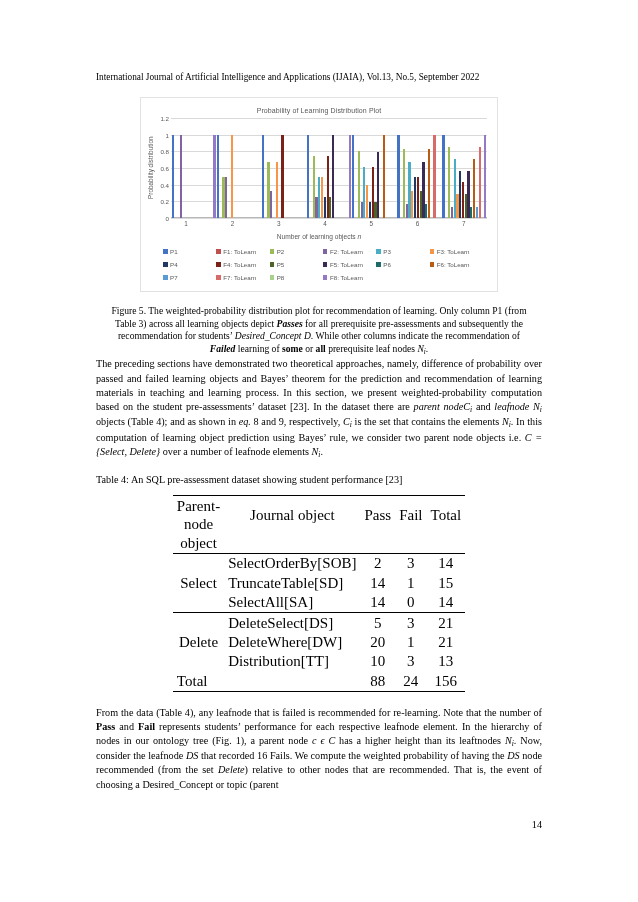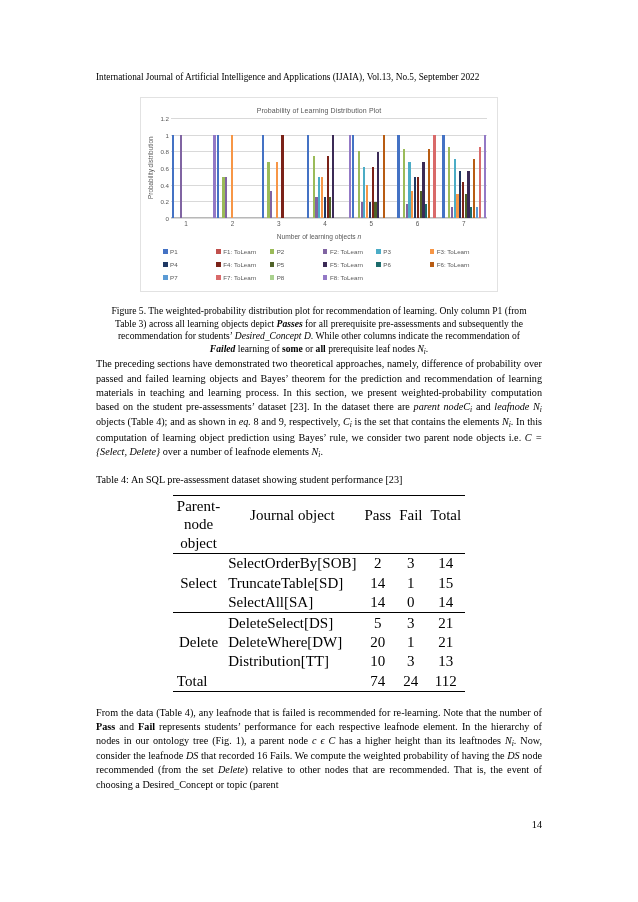--- a/index.html
+++ b/index.html
@@ -554,23 +554,23 @@
           <tr>
             <td class="c-parent"></td>
             <td class="c-leaf">Distribution[TT]</td>
             <td class="c-num">10</td>
             <td class="c-num">3</td>
             <td class="c-num">13</td>
           </tr>
           <tr class="last-row">
             <td class="c-total-lbl">Total</td>
             <td class="c-leaf"></td>
-            <td class="c-num">74</td>
+            <td class="c-num">88</td>
             <td class="c-num">24</td>
-            <td class="c-num">112</td>
+            <td class="c-num">156</td>
           </tr>
         </tbody>
     </table>
 
     <p class="body" id="paragraph-2" style="margin-top:14px;"><span>From the data (Table 4), any leafnode that is failed is recommended for re-learning. Note that the number of </span><b>Pass</b><span> and </span><b>Fail</b><span> represents students’ performance for each respective leafnode element. In the hierarchy of nodes in our ontology tree (Fig. 1), a parent node </span><i>c ϵ C</i><span> has a higher height than its leaftnodes </span><i>N</i><i class="sub">i</i><span>. Now, consider the leafnode </span><i>DS</i><span> that recorded 16 Fails. We compute the weighted probability of having the </span><i>DS</i><span> node recommended (from the set </span><i>Delete</i><span>) relative to other nodes that are recommended. That is, the event of choosing a Desired_Concept or topic (parent</span></p>
 
   </div>
 
   <div class="page-number">14</div>
 </div>

